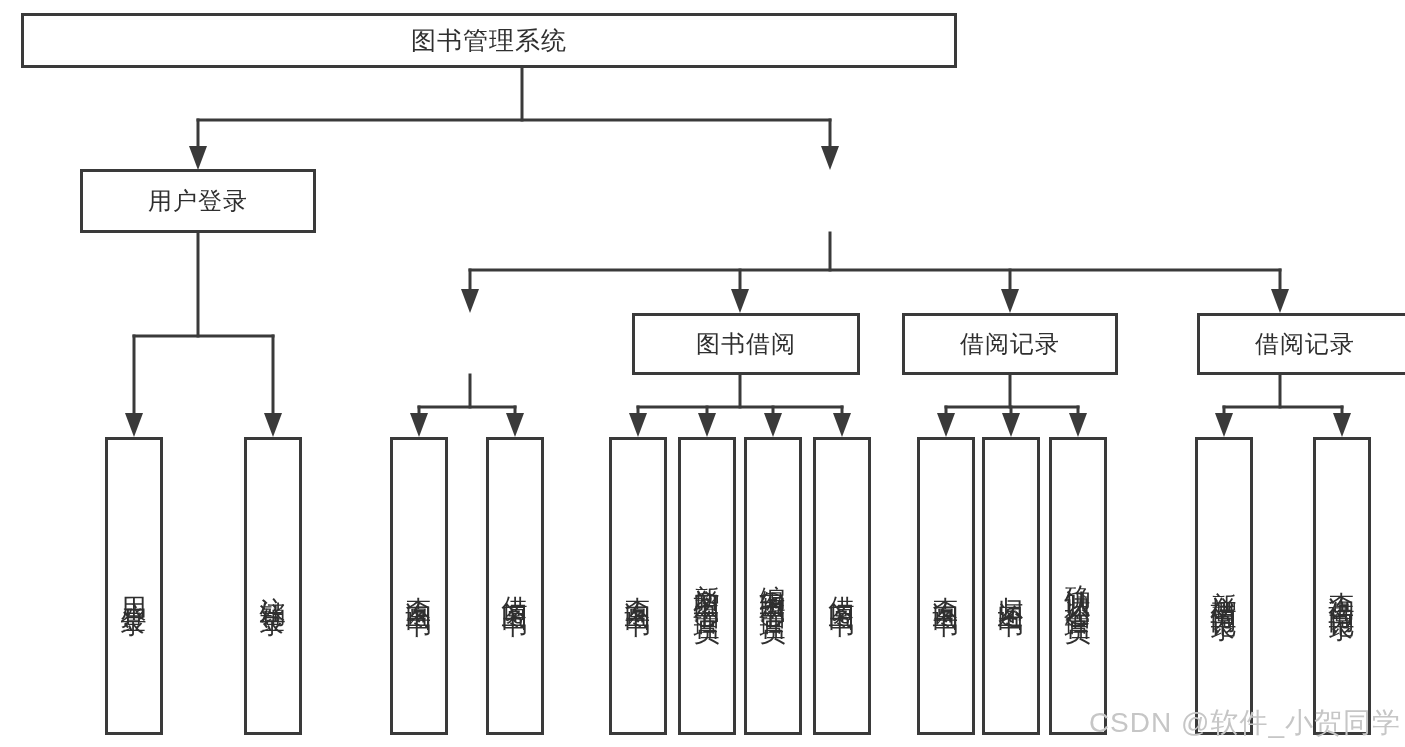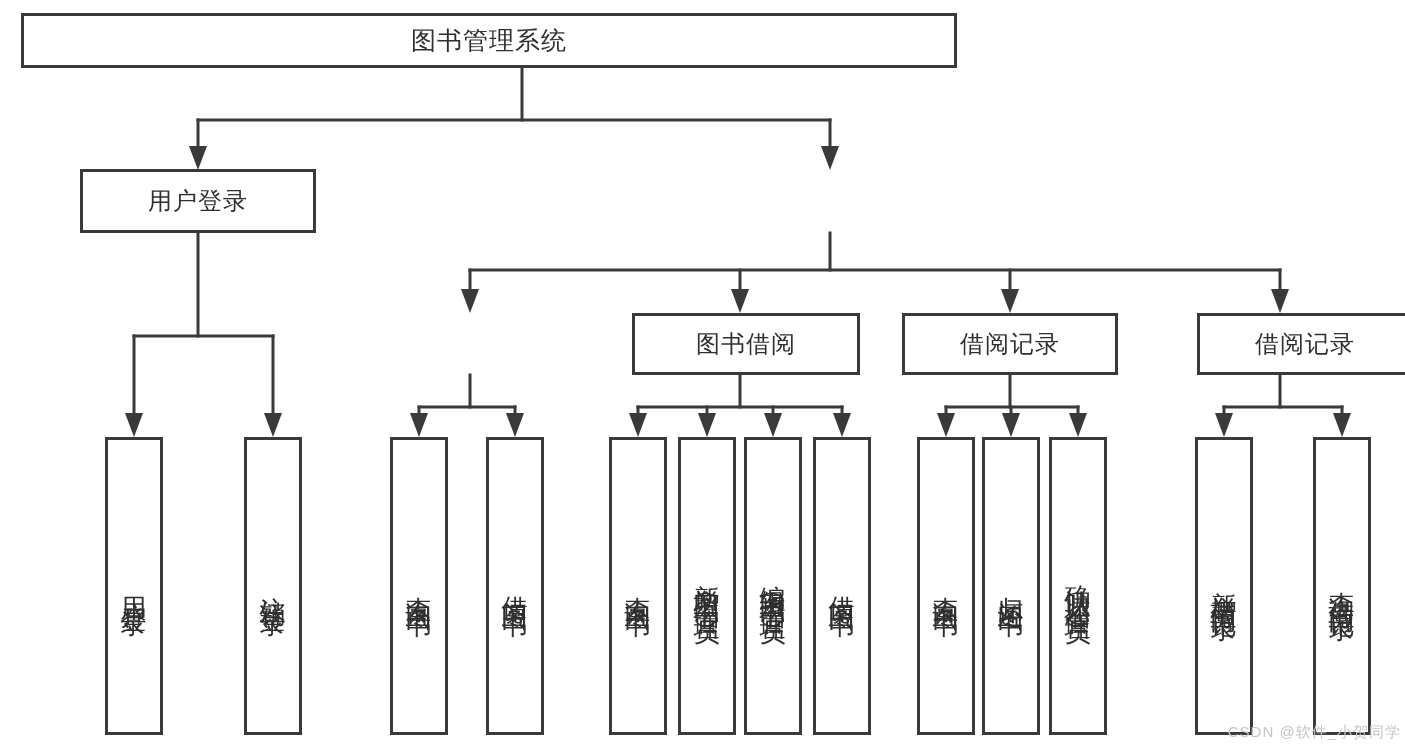--- a/index.html
+++ b/index.html
@@ -35,21 +35,21 @@
   .vtext{
     writing-mode:vertical-rl;
     text-orientation:mixed;
     letter-spacing:5px;
     line-height:1;
     white-space:nowrap;
   }
   .watermark{
     position:absolute;
     right:4px;bottom:5px;
-    font-size:15px;
+    font-size:28px;
     color:var(--watermark);
     letter-spacing:1px;
     z-index:5;
   }
 </style>
 </head>
 <body>
 
 <div class="stage">
 

